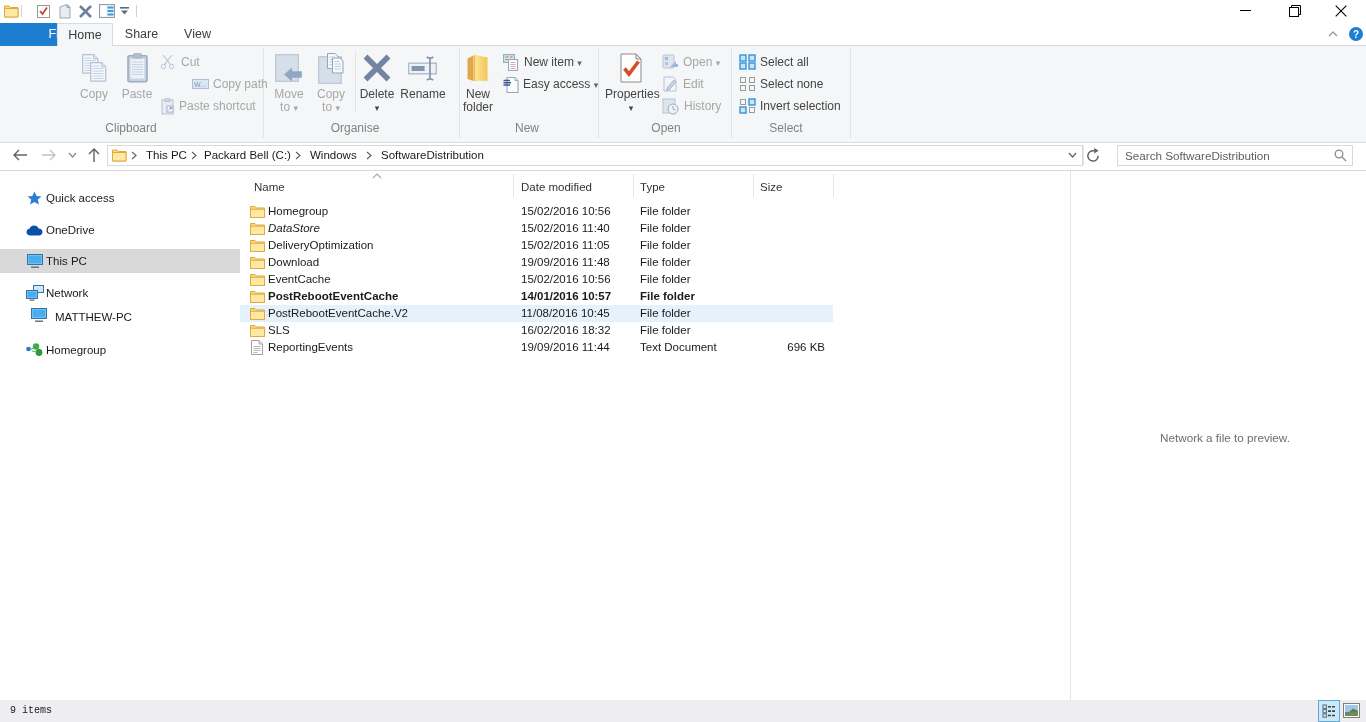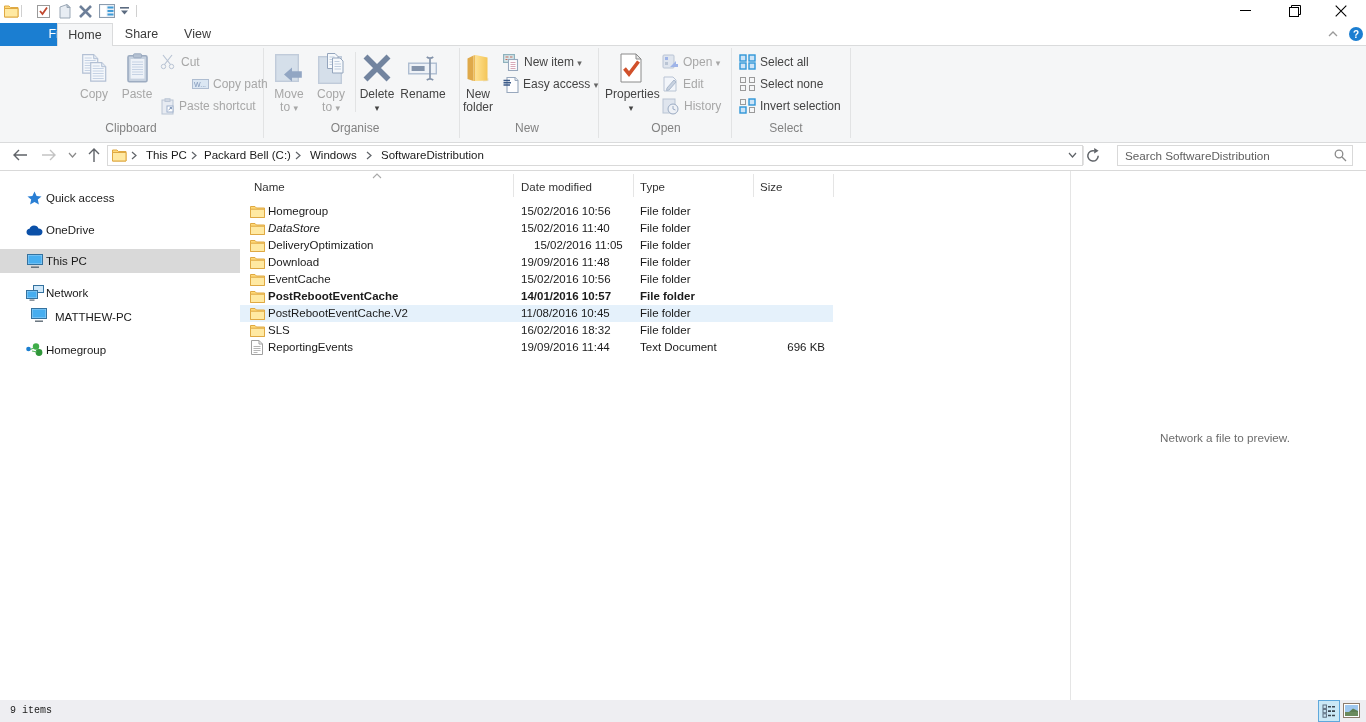--- a/index.html
+++ b/index.html
@@ -440,21 +440,21 @@
           <div class="cell" style="left:28px;font-style:italic;">DataStore</div>
           <div class="cell" style="left:281px;">15/02/2016 11:40</div>
           <div class="cell" style="left:400px;">File folder</div>
         </div>
  <div class="row" style="top:66px;">
           <svg class="abs" style="left:10px;top:2px;" width="15" height="13" viewBox="0 0 15 13">
             <path d="M0.5 1.5 L5 1.5 L6.5 3 L14.5 3 L14.5 12.5 L0.5 12.5 Z" fill="#ffd978" stroke="#dfa943" stroke-width="1"></path>
             <path d="M0.5 4.2 L14.5 4.2 L14.5 12.5 L0.5 12.5 Z" fill="#ffe9a2" stroke="#dfa943" stroke-width="1"></path>
           </svg>
           <div class="cell" style="left:28px;">DeliveryOptimization</div>
-          <div class="cell" style="left:294px;">15/02/2016 11:05</div>
+          <div class="cell" style="left:281px;">15/02/2016 11:05</div>
           <div class="cell" style="left:400px;">File folder</div>
         </div>
  <div class="row" style="top:83px;">
           <svg class="abs" style="left:10px;top:2px;" width="15" height="13" viewBox="0 0 15 13">
             <path d="M0.5 1.5 L5 1.5 L6.5 3 L14.5 3 L14.5 12.5 L0.5 12.5 Z" fill="#ffd978" stroke="#dfa943" stroke-width="1"></path>
             <path d="M0.5 4.2 L14.5 4.2 L14.5 12.5 L0.5 12.5 Z" fill="#ffe9a2" stroke="#dfa943" stroke-width="1"></path>
           </svg>
           <div class="cell" style="left:28px;">Download</div>
           <div class="cell" style="left:281px;">19/09/2016 11:48</div>
           <div class="cell" style="left:400px;">File folder</div>

